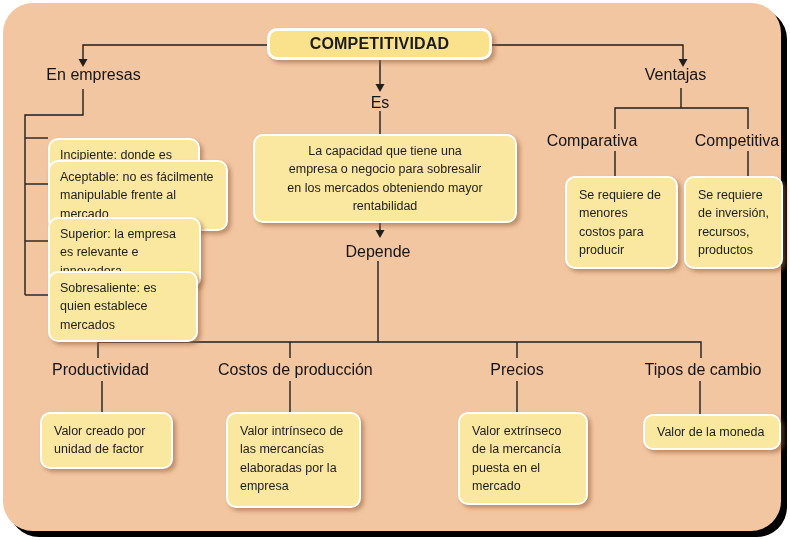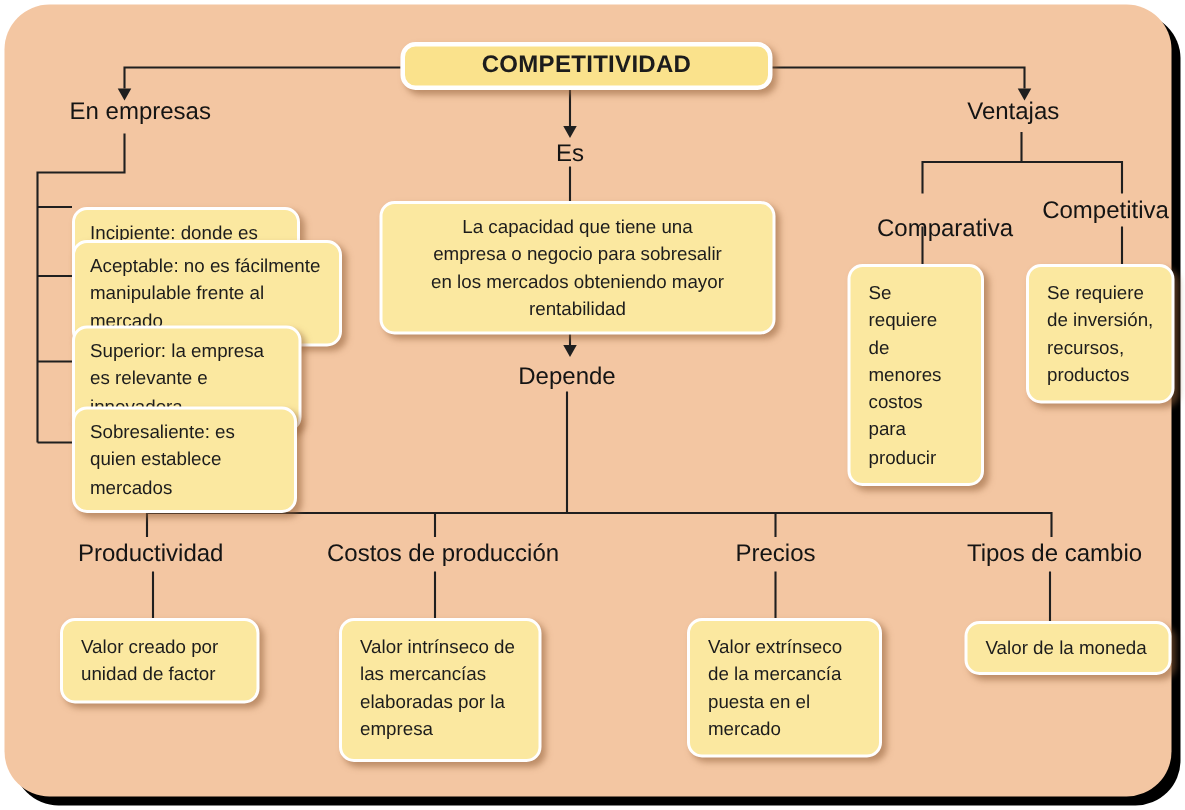--- a/index.html
+++ b/index.html
@@ -74,36 +74,36 @@
       <path class="wire" d="M700,381 V414"></path>
     </g>
     <g>
       <path class="wire" d="M681,88 V108"></path>
       <path class="wire" d="M615,129 V108 H748 V129"></path>
       <path class="wire" d="M615,151 V176"></path>
       <path class="wire" d="M748,151 V176"></path>
     </g>
   </svg>
 
-  <div class="box title" style="left:267px;top:28px;width:248px;height:32px;">COMPETITIVIDAD</div>
+  <div class="box title" style="left:267px;top:28px;width:225px;height:32px;">COMPETITIVIDAD</div>
 
   <div class="lbl" style="left:355px;top:94px;width:50px;">Es</div>
   <div class="box center-text" style="left:253px;top:134px;width:264px;min-height:70px;padding:6px 30px;">La capacidad que tiene una empresa o negocio para sobresalir en los mercados obteniendo mayor rentabilidad</div>
   <div class="lbl" style="left:338px;top:243px;width:80px;">Depende</div>
 
   <div class="lbl" style="left:41px;top:66px;width:105px;">En empresas</div>
   <div class="box" style="left:48px;top:122px;width:152px;margin-top:16px;">Incipiente: donde es escasa</div>
   <div class="box" style="left:48px;top:160px;width:180px;">Aceptable: no es fácilmente manipulable frente al mercado</div>
   <div class="box" style="left:48px;top:217px;width:153px;">Superior: la empresa es relevante e innovadora</div>
   <div class="box" style="left:48px;top:271px;width:150px;">Sobresaliente: es quien establece mercados</div>
 
   <div class="lbl" style="left:628px;top:66px;width:95px;">Ventajas</div>
-  <div class="lbl" style="left:580px;top:132px;width:100px;margin-top:12px;">Comparativa</div>
+  <div class="lbl" style="left:542px;top:132px;width:100px;">Comparativa</div>
   <div class="lbl" style="left:687px;top:132px;width:100px;">Competitiva</div>
-  <div class="box" style="left:565px;top:176px;width:91px;min-height:84px;padding:8px 12px;">Se requiere de menores costos para producir</div>
+  <div class="box" style="left:565px;top:176px;width:113px;min-height:84px;padding:8px 12px;">Se requiere de menores costos para producir</div>
   <div class="box" style="left:684px;top:176px;width:99px;min-height:78px;padding:8px 12px;">Se requiere de inversión, recursos, productos</div>
 
   <div class="lbl" style="left:48px;top:361px;width:105px;">Productividad</div>
   <div class="lbl" style="left:218px;top:361px;width:146px;">Costos de producción</div>
   <div class="lbl" style="left:482px;top:361px;width:70px;">Precios</div>
   <div class="lbl" style="left:640px;top:361px;width:126px;">Tipos de cambio</div>
 
   <div class="box" style="left:40px;top:412px;width:133px;min-height:52px;padding:8px 12px;">Valor creado por unidad de factor</div>
   <div class="box" style="left:226px;top:412px;width:135px;min-height:96px;padding:8px 12px;">Valor intrínseco de las mercancías elaboradas por la empresa</div>
   <div class="box" style="left:458px;top:412px;width:130px;min-height:86px;padding:8px 12px;">Valor extrínseco de la mercancía puesta en el mercado</div>

